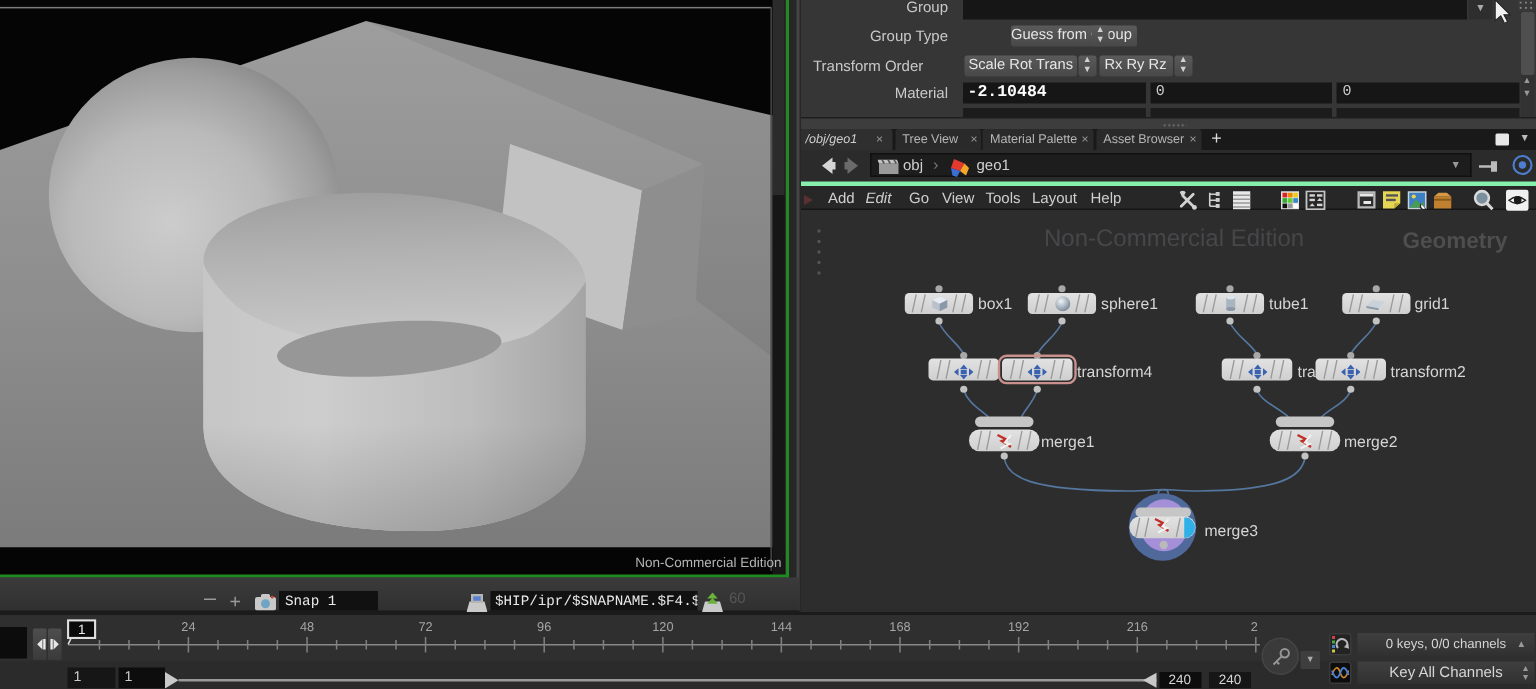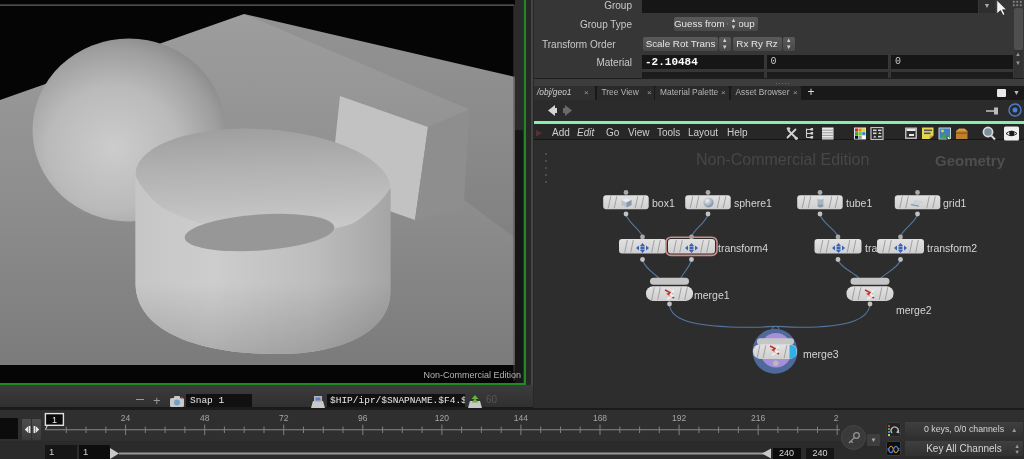--- a/index.html
+++ b/index.html
@@ -145,20 +145,40 @@
     <div class="abs" style="left:278px;top:0px;width:14px;height:13.6px;color:#ddd;font-size:12px;line-height:13px;text-align:center;">+</div>
     <div class="abs" style="left:471px;top:3px;width:9px;height:8px;background:#e8e8e8;border-radius:1px;"></div>
     <div class="abs" style="left:487px;top:0px;color:#bbb;font-size:7px;line-height:13px;">▼</div>
   </div>
 
   <div class="abs" style="left:526px;top:99.9px;width:498px;height:20.8px;background:#2b2b2b;">
     <svg class="abs" style="left:14px;top:4px;" width="34" height="13">
       <path d="M8,6.5 L15,1 L15,4 L17,4 L17,9 L15,9 L15,12 Z" fill="#d5d5d5"></path>
       <path d="M25,6.5 L32,1 L32,4 L34,4 L34,9 L32,9 L32,12 Z" fill="#6a6a6a" transform="scale(-1,1) translate(-57,0)"></path>
     </svg>
+    <div class="abs" style="left:54px;top:2.2px;width:401px;height:16.2px;background:#1d1d1d;border:1px solid #101010;">
+
+      <svg class="abs" style="left:4px;top:2.5px" width="16" height="11">
+        <rect x="1" y="3" width="13" height="7" fill="#9a9a9a"></rect>
+        <polygon points="1,3 14,3 13,0.5 0,0.5" fill="#c4c4c4"></polygon>
+        <line x1="3" y1="0.5" x2="4.5" y2="3" stroke="#555" stroke-width="1"></line>
+        <line x1="7" y1="0.5" x2="8.5" y2="3" stroke="#555" stroke-width="1"></line>
+        <line x1="11" y1="0.5" x2="12.5" y2="3" stroke="#555" stroke-width="1"></line>
+      </svg>
+      <span class="abs" style="left:21px;top:2px;color:#d0d0d0;font-size:10px;">obj</span>
+      <span class="abs" style="left:41px;top:1px;color:#777;font-size:11px;">›</span>
+
+      <svg class="abs" style="left:52px;top:2px" width="14" height="13">
+        <polygon points="3,1 10,4 7,9 1,7" fill="#e23b2e"></polygon>
+        <polygon points="7,9 10,4 13,7 11,12" fill="#f6a72b"></polygon>
+        <polygon points="1,7 7,9 5,13 2,12" fill="#3a6fd8"></polygon>
+      </svg>
+      <span class="abs" style="left:70px;top:2px;color:#d0d0d0;font-size:10px;">geo1</span>
+      <span class="abs" style="right:6px;top:4px;color:#999;font-size:7px;">▼</span>
+    </div>
 
     <svg class="abs" style="left:460px;top:5px;" width="20" height="12">
       <line x1="0" y1="6" x2="8" y2="6" stroke="#bbb" stroke-width="1.6"></line>
       <rect x="8" y="2.5" width="4" height="7" fill="#bbb"></rect>
     </svg>
     <svg class="abs" style="left:482px;top:3.5px;" width="14" height="14">
       <circle cx="7" cy="7" r="6" fill="none" stroke="#4d7fd0" stroke-width="1.4"></circle>
       <circle cx="7" cy="7" r="2.5" fill="#4d7fd0"></circle>
     </svg>
   </div>
@@ -383,21 +403,21 @@
     </svg>
 
     <div class="abs" style="left:126px;top:55px;font-size:10.5px;color:#d5d5d5;">box1</div>
     <div class="abs" style="left:208px;top:55px;font-size:10.5px;color:#d5d5d5;">sphere1</div>
     <div class="abs" style="left:320px;top:55px;font-size:10.5px;color:#d5d5d5;">tube1</div>
     <div class="abs" style="left:417px;top:55px;font-size:10.5px;color:#d5d5d5;">grid1</div>
     <div class="abs" style="left:192px;top:100px;font-size:10.5px;color:#d5d5d5;">transform4</div>
     <div class="abs" style="left:339px;top:100px;font-size:10.5px;color:#d5d5d5;width:14px;overflow:hidden;">tra</div>
     <div class="abs" style="left:401px;top:100px;font-size:10.5px;color:#d5d5d5;">transform2</div>
     <div class="abs" style="left:168px;top:147px;font-size:10.5px;color:#d5d5d5;">merge1</div>
-    <div class="abs" style="left:370px;top:162px;font-size:10.5px;color:#d5d5d5;">merge2</div>
+    <div class="abs" style="left:370px;top:147px;font-size:10.5px;color:#d5d5d5;">merge2</div>
     <div class="abs" style="left:277px;top:206px;font-size:10.5px;color:#d5d5d5;">merge3</div>
   </div>
 
   <div class="abs" style="left:526px;top:0;width:7.5px;height:407px;background:#272727;">
     <div class="abs" style="left:5.2px;top:0;width:2px;height:407px;background:#454545;"></div>
   </div>
 
   <div class="abs" style="left:0;top:384.6px;width:533px;height:23.4px;background:linear-gradient(#3b3b3b,#303030);border-bottom:1px solid #1a1a1a;">
     <div class="abs" style="left:136px;top:14px;width:8px;height:1.6px;background:#9a9a9a;"></div>
     <div class="abs" style="left:153px;top:8px;color:#9a9a9a;font-size:13px;">+</div>

